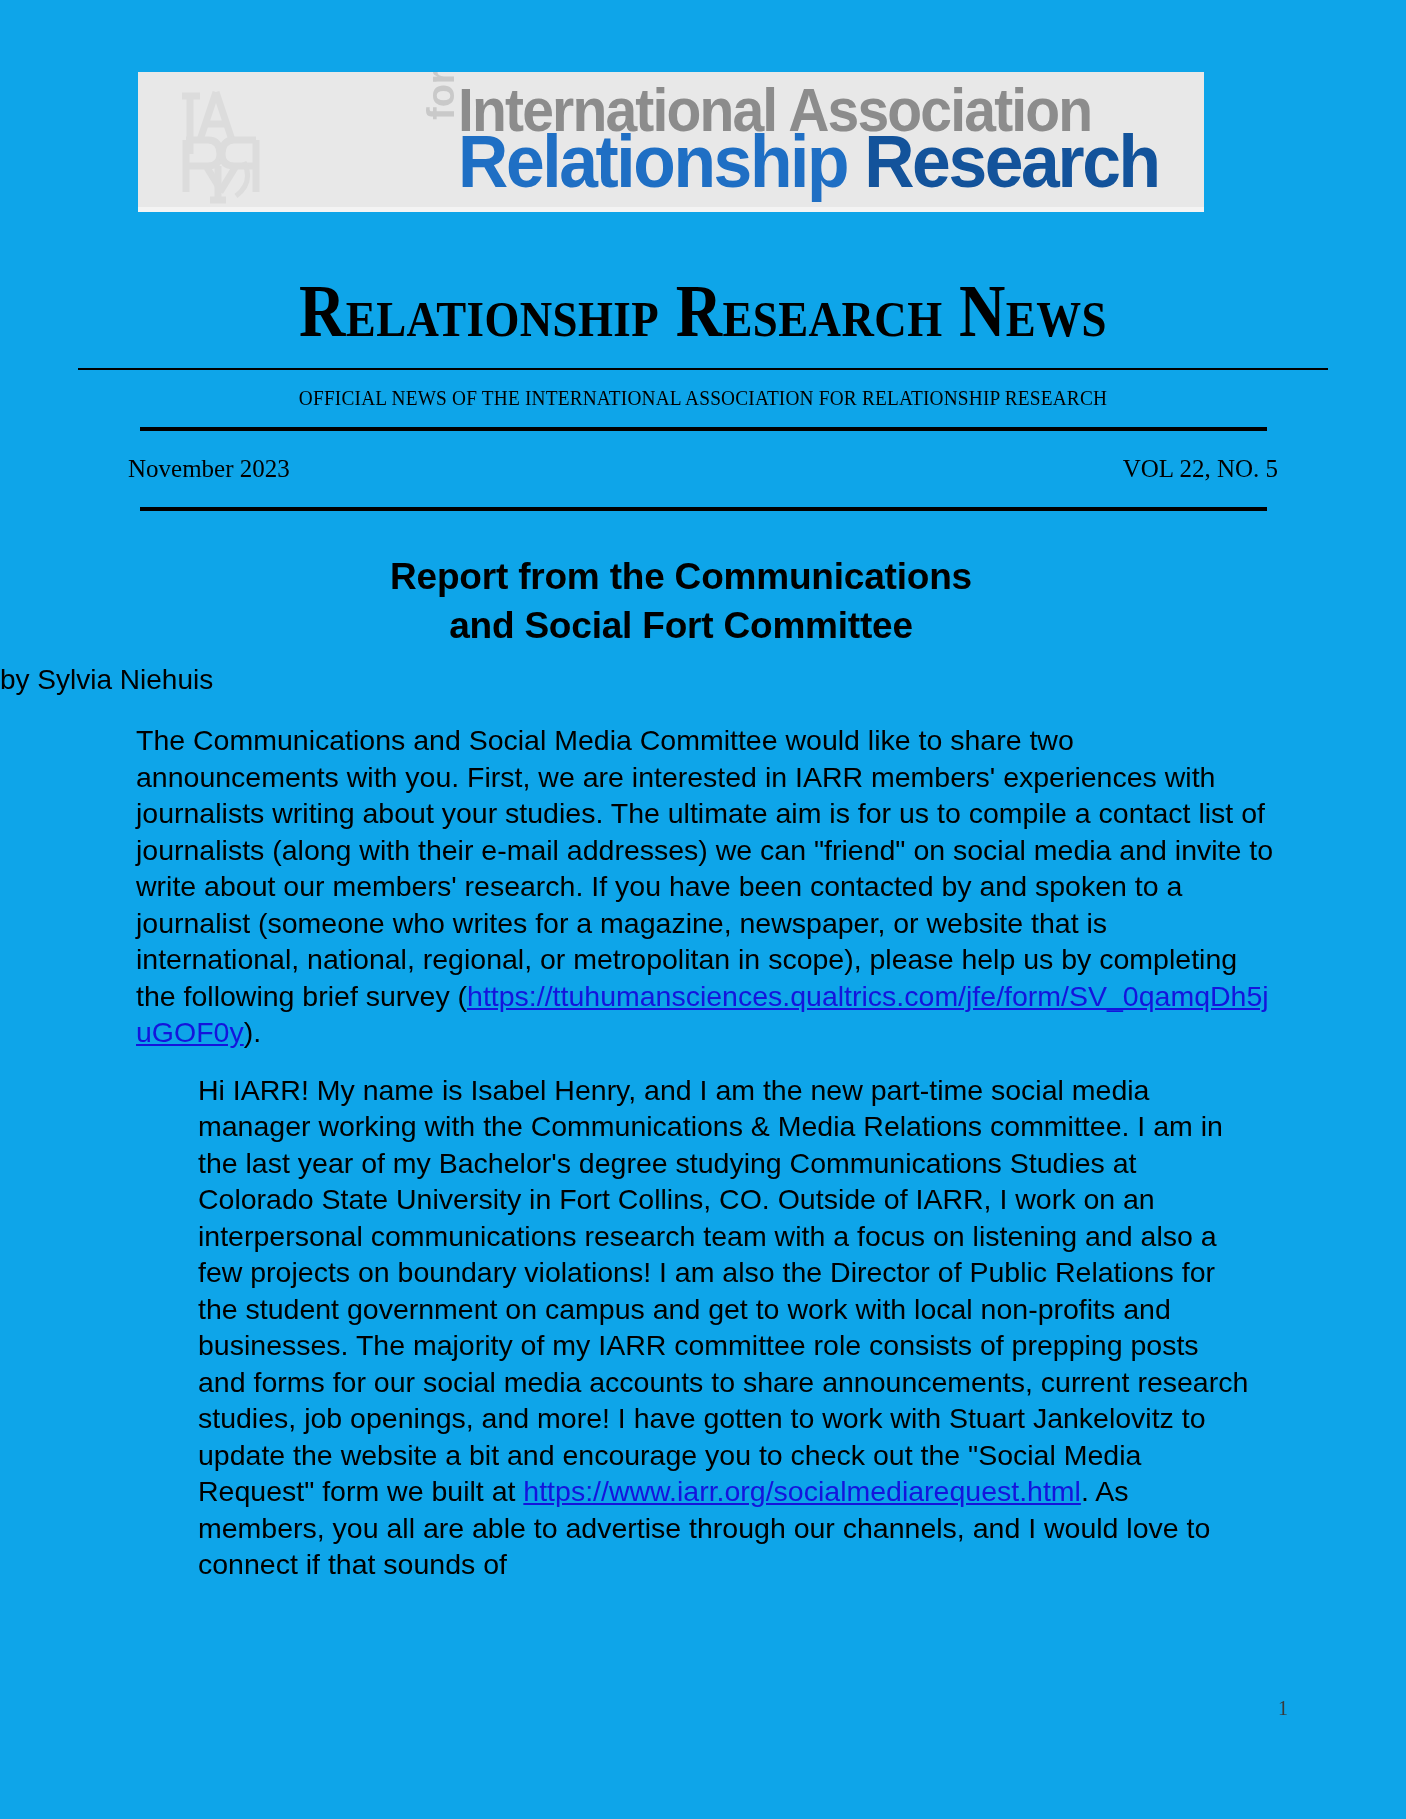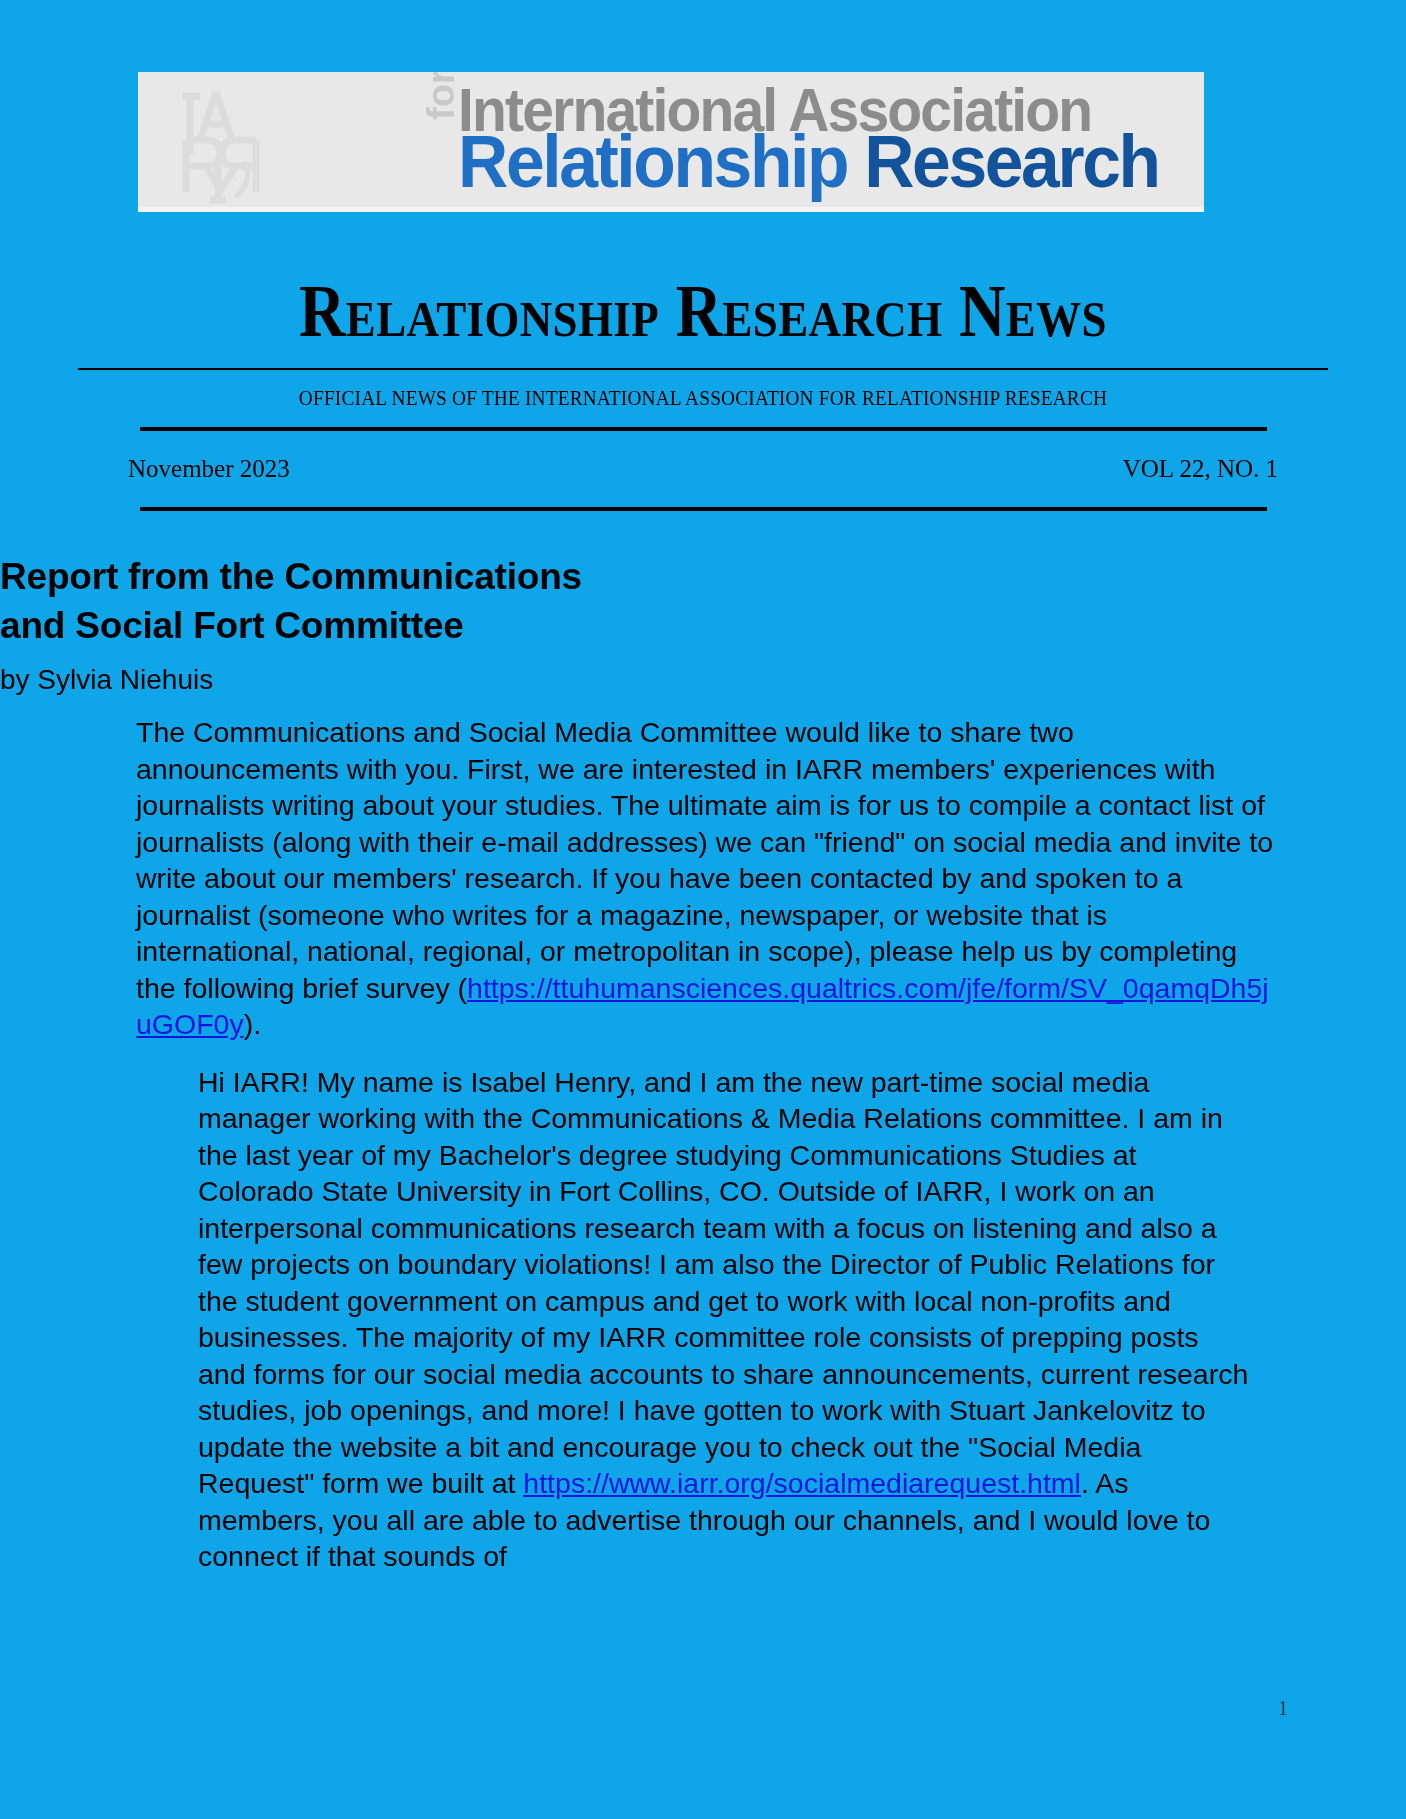--- a/index.html
+++ b/index.html
@@ -182,21 +182,21 @@
     height: 4px;
     background: #000000;
   }
 
   
   .article-title {
     position: absolute;
     left: 0;
     top: 552px;
     width: 1362px;
-    text-align: left;
+    text-align: center;
     font-family: "Liberation Sans Narrow", "Liberation Sans", sans-serif;
     font-weight: bold;
     font-size: 37px;
     line-height: 49px;
     color: #000000;
     letter-spacing: -0.2px;
   }
 
   .byline {
     position: absolute;
@@ -214,21 +214,21 @@
     left: 136px;
     top: 714px;
     width: 1142px;
     font-family: "Liberation Sans Narrow", "Liberation Sans", sans-serif;
     font-size: 28.5px;
     line-height: 36.5px;
     color: #000000;
     text-align: left;
   }
   .body-col p {
-    margin: 0 0 21px 0;
+    margin: 8px 0 21px 0;
   }
   .body-col p.quote-block {
     margin: 0 0 16px 62px;
     width: 1052px;
   }
 
   a.doclink {
     color: #1414dc;
     text-decoration: underline;
     word-break: break-all;
@@ -270,21 +270,21 @@
     <div class="banner-underline"></div>
   </div>
 
   <div class="masthead-title">Relationship Research News</div>
   <div class="rule-thin"></div>
   <div class="masthead-sub">OFFICIAL NEWS OF THE INTERNATIONAL ASSOCIATION FOR RELATIONSHIP RESEARCH</div>
   <div class="rule-thick-1"></div>
 
   <div class="issue-line">
     <span class="issue-date">November 2023</span>
-    <span class="issue-vol">VOL 22, NO. 1</span>
+    <span class="issue-vol">VOL 22, NO. 5</span>
   </div>
   <div class="rule-thick-2"></div>
 
   <div class="article-title">
     <div>Report from the Communications</div>
     <div>and Social Fort Committee</div>
   </div>
 
   <div class="byline">by Sylvia Niehuis</div>
 

